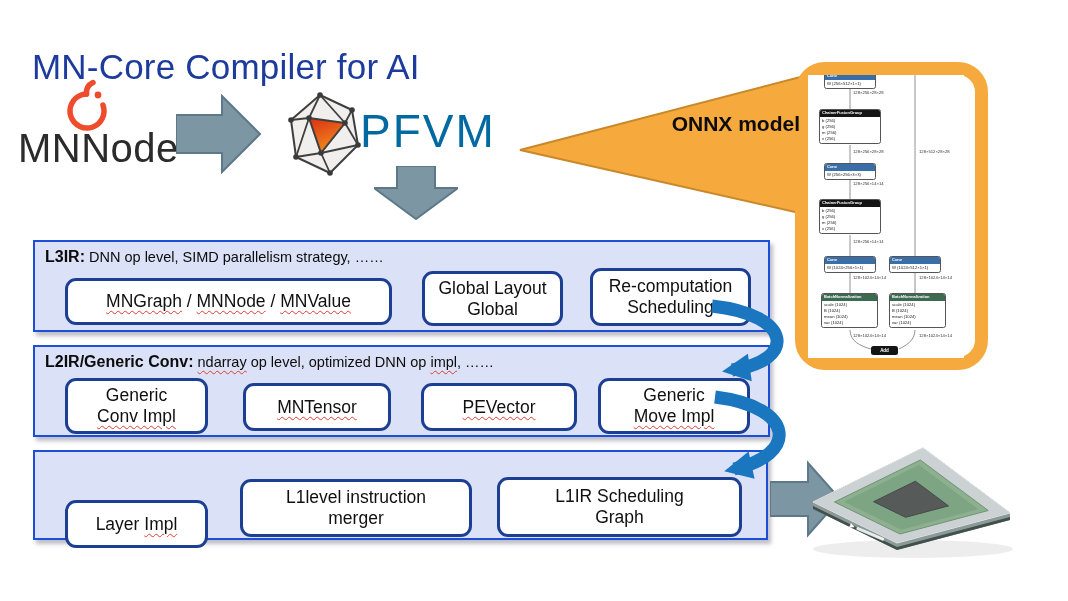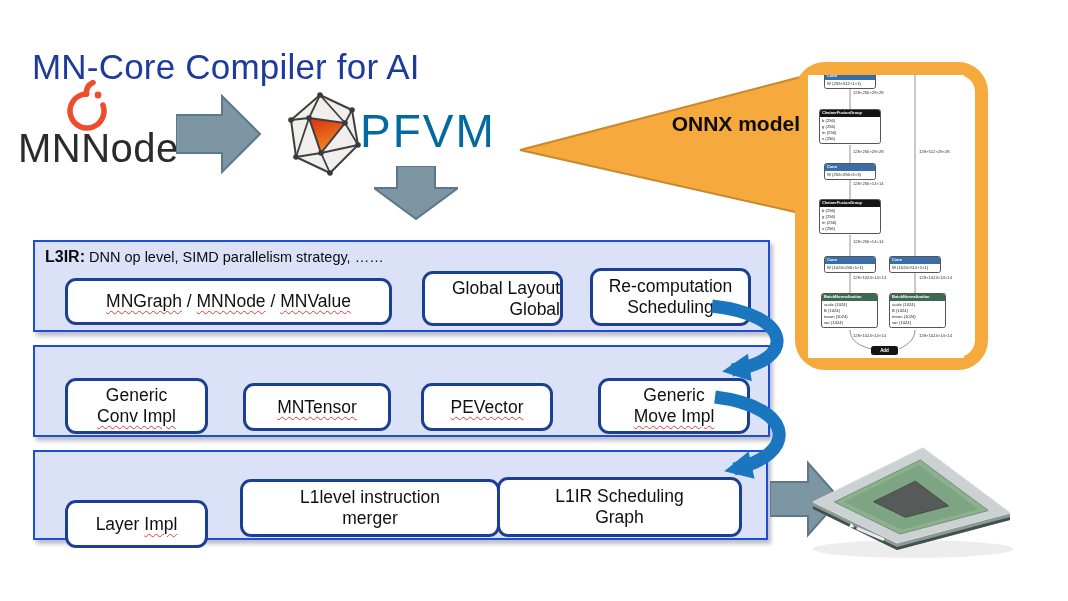--- a/index.html
+++ b/index.html
@@ -194,54 +194,58 @@
   <div class="irpanel" style="left:33px; top:240px; width:737px; height:92px;">
     <div class="irheader">
       <b>L3IR:</b>
       <span>DNN op level, SIMD parallelism strategy, ……</span>
     </div>
     <div class="wbox" style="left:30px; top:36px; width:327px; height:47px;">
       <div>
         <span class="sq">MNGraph</span><span> / </span><span class="sq">MNNode</span><span> / </span><span class="sq">MNValue</span>
       </div>
     </div>
-    <div class="wbox" style="left:387px; top:29px; width:141px; height:55px;align-items:flex-end;">
+    <div class="wbox" style="left:387px; top:29px; width:141px; height:55px;">
       <div>Global Layout</div>
       <div>Global</div>
     </div>
     <div class="wbox" style="left:555px; top:26px; width:161px; height:58px;">
       <div>Re-computation</div>
       <div>Scheduling</div>
     </div>
   </div>
 
   <div class="irpanel" style="left:33px; top:345px; width:737px; height:92px;">
+    <div class="irheader">
+      <b>L2IR/Generic Conv:</b>
+      <span class="sq">ndarray</span><span> op level, optimized DNN op </span><span class="sq">impl</span><span>, ……</span>
+    </div>
     <div class="wbox" style="left:30px; top:31px; width:143px; height:56px;">
       <div>Generic</div>
       <div class="sq">Conv Impl</div>
     </div>
     <div class="wbox" style="left:208px; top:36px; width:148px; height:48px;">
       <div class="sq">MNTensor</div>
     </div>
-    <div class="wbox" style="left:386px; top:36px; width:132px; height:48px;">
+    <div class="wbox" style="left:386px; top:36px; width:156px; height:48px;">
       <div class="sq">PEVector</div>
     </div>
     <div class="wbox" style="left:563px; top:31px; width:152px; height:56px;">
       <div>Generic</div>
       <div class="sq">Move Impl</div>
     </div>
   </div>
 
   <div class="irpanel" style="left:33px; top:450px; width:735px; height:90px;">
     <div class="wbox" style="left:30px; top:48px; width:143px; height:48px;">
       <div>
         <span>Layer </span><span class="sq">Impl</span>
       </div>
     </div>
-    <div class="wbox" style="left:205px; top:27px; width:260px; height:58px;">
+    <div class="wbox" style="left:205px; top:27px; width:232px; height:58px;">
       <div>L1level instruction</div>
       <div>merger</div>
     </div>
     <div class="wbox" style="left:462px; top:25px; width:245px; height:60px;">
       <div>L1IR Scheduling</div>
       <div>Graph</div>
     </div>
   </div>
 
   <svg class="abs" style="left:688px; top:293px;" width="130" height="195" viewBox="0 0 130 195">

